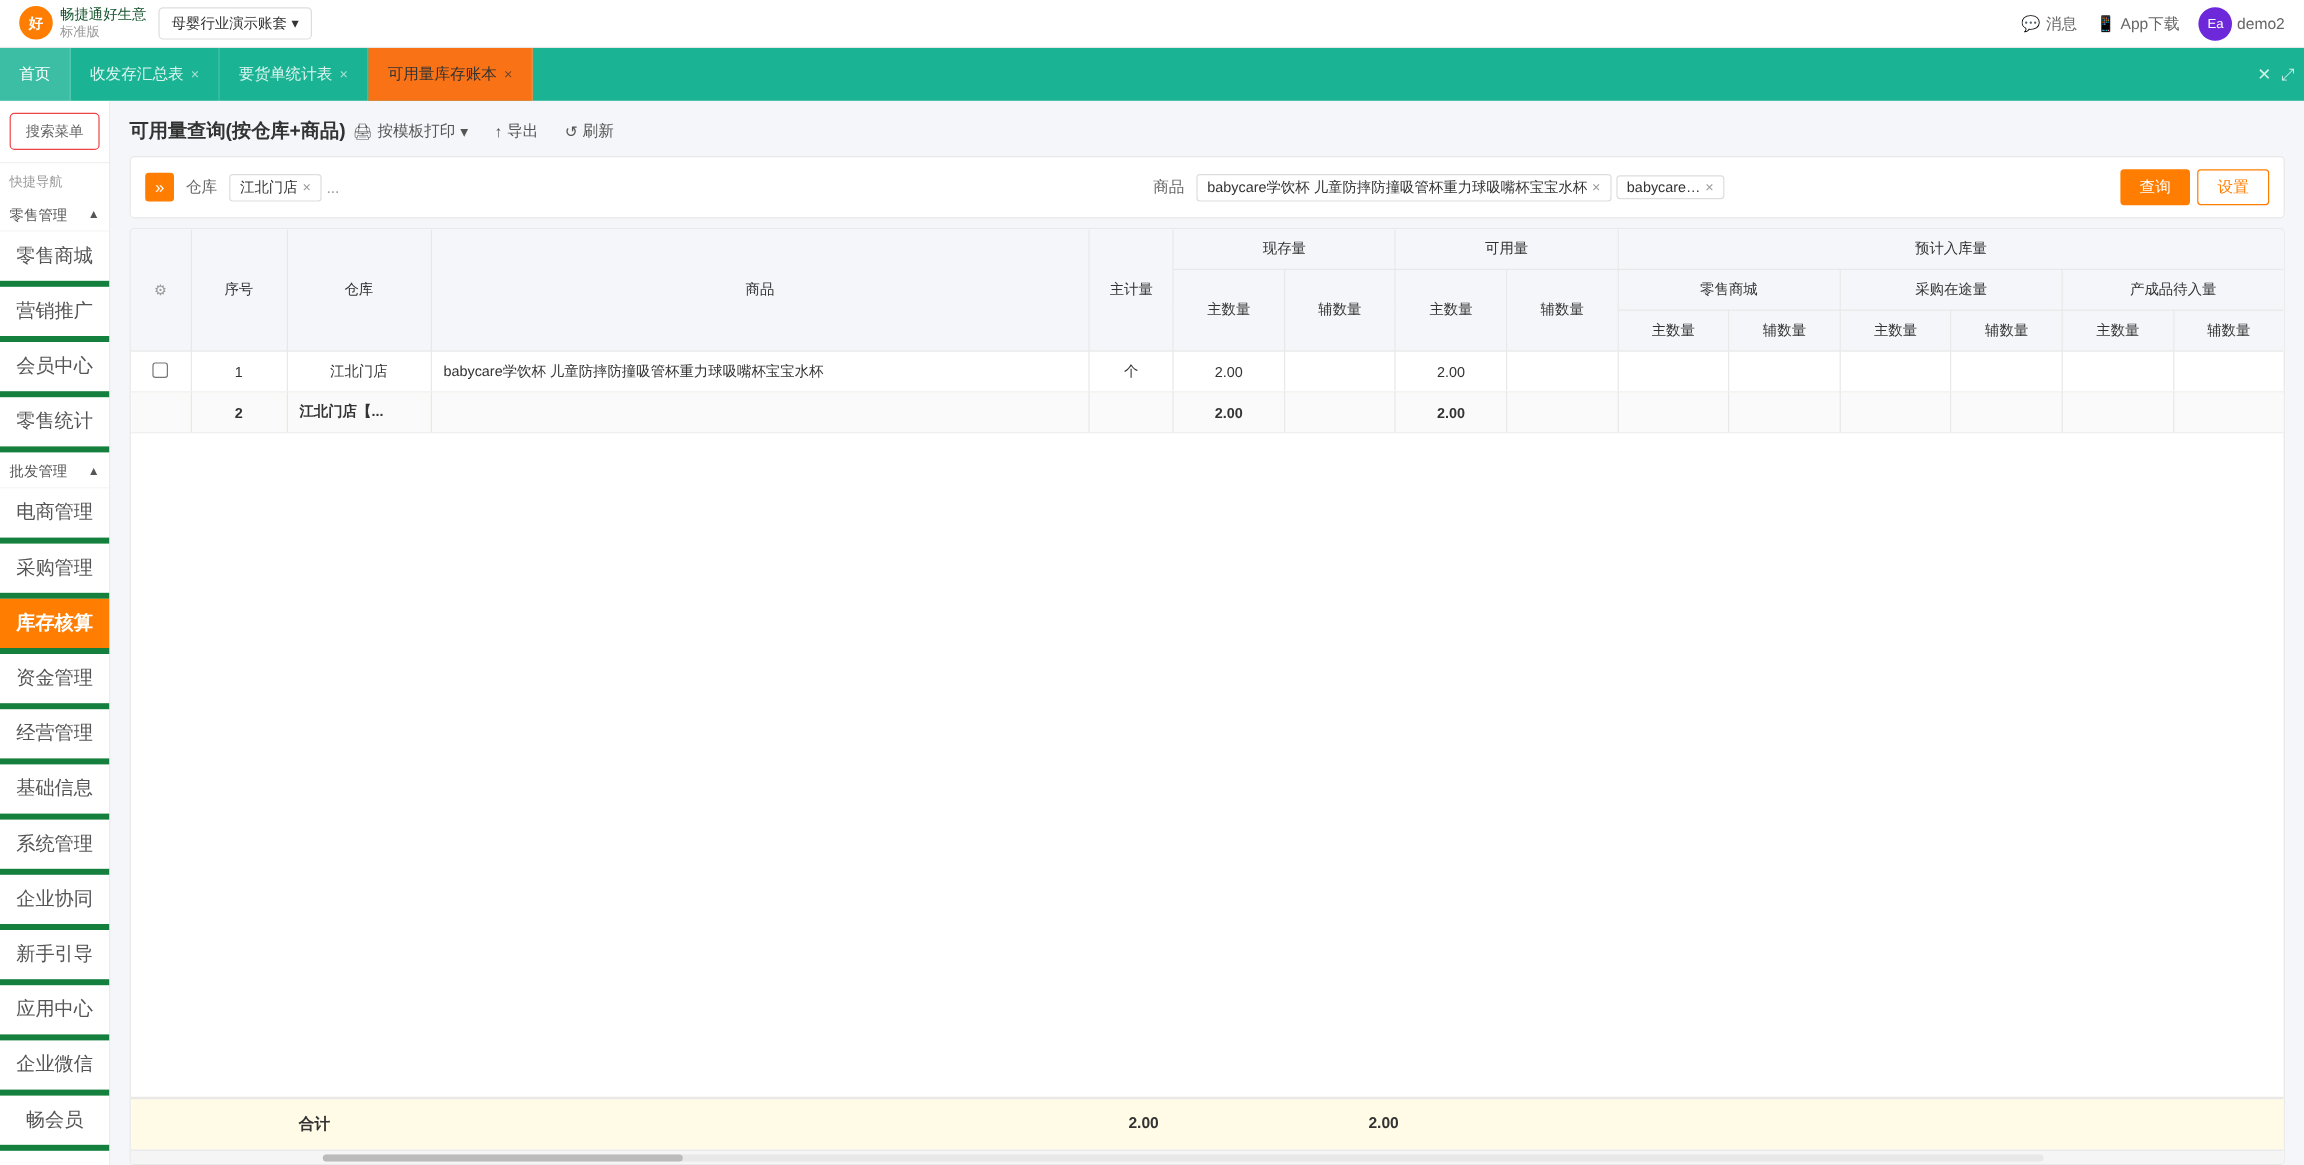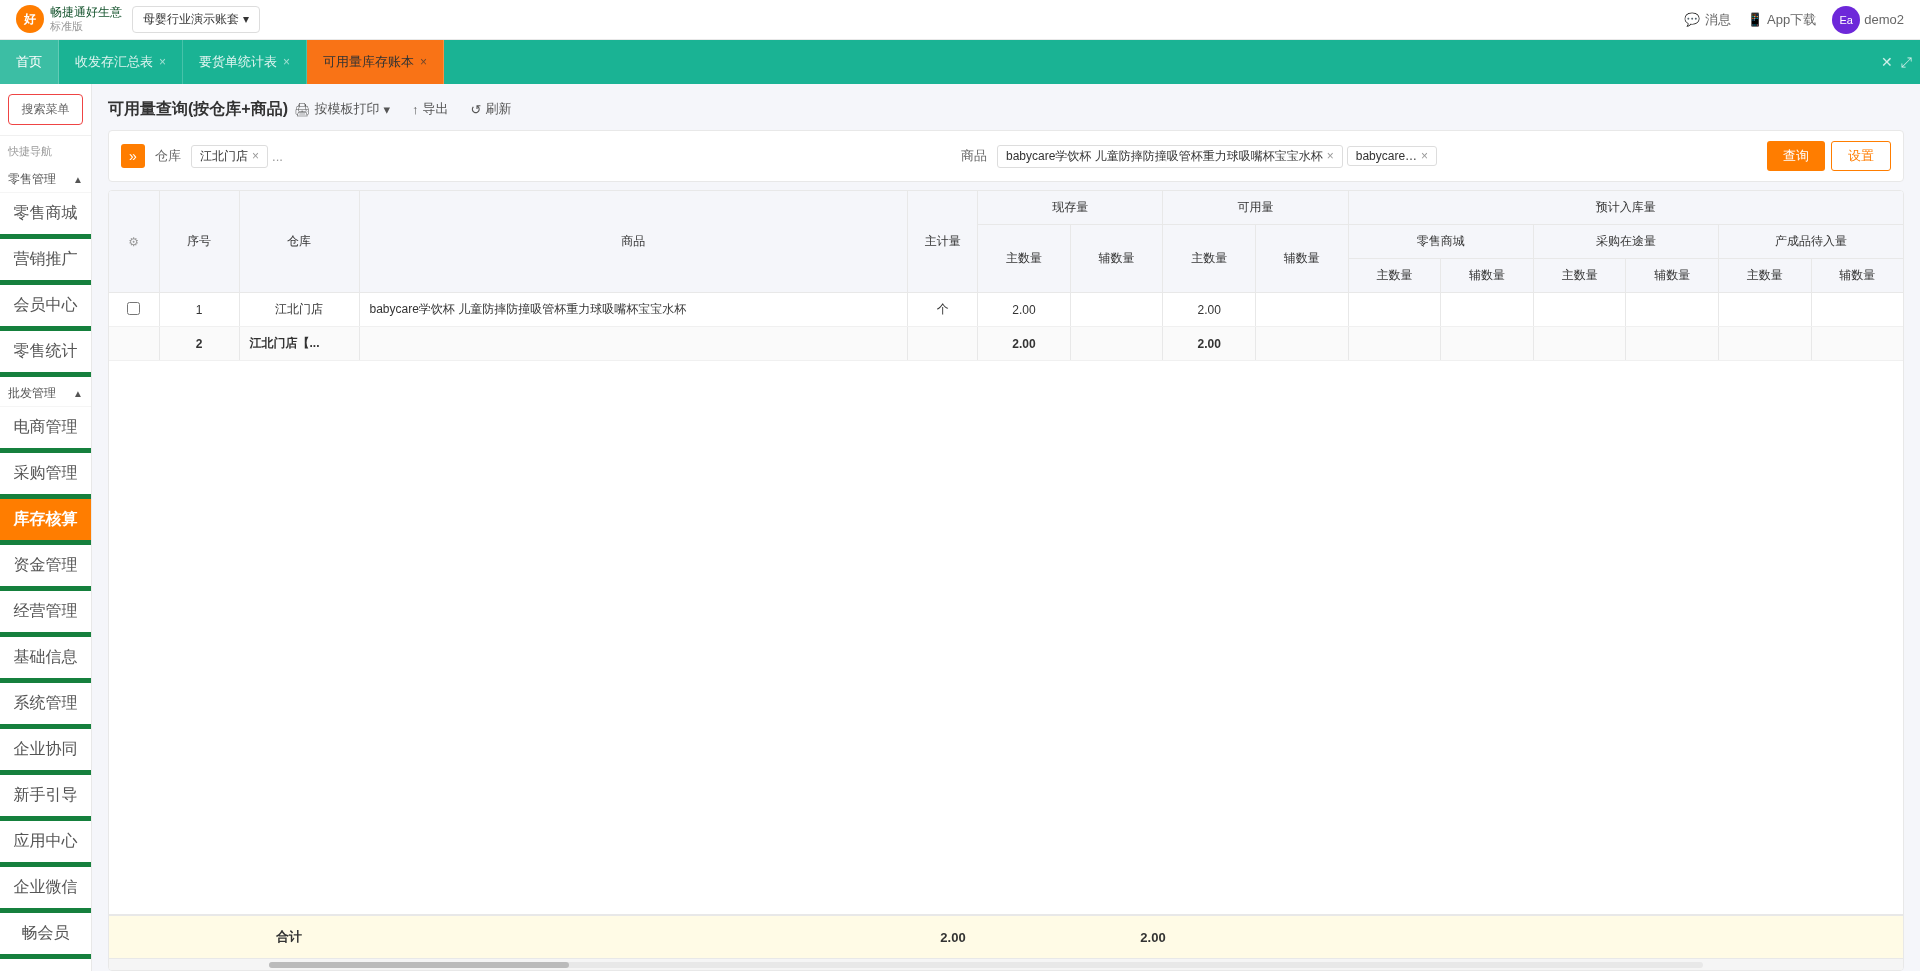--- a/index.html
+++ b/index.html
@@ -66,21 +66,21 @@
     .data-table { width: 100%; border-collapse: collapse; font-size: 12px; }
     .data-table thead tr th { background: #f5f6fa; border-bottom: 1px solid #e8e8e8; border-right: 1px solid #e8e8e8; padding: 8px 10px; text-align: center; color: #333; font-weight: normal; white-space: nowrap; }
     .data-table thead tr th:last-child { border-right: none; }
     .data-table tbody tr td { border-bottom: 1px solid #f0f0f0; border-right: 1px solid #e8e8e8; padding: 8px 10px; text-align: center; color: #333; }
     .data-table tbody tr td:last-child { border-right: none; }
     .data-table tbody tr.subtotal { background: #fffbe6; font-weight: bold; }
     .settings-icon { color: #999; cursor: pointer; }
 
     
     .table-footer { background: #fffbe6; border-top: 2px solid #e8e8e8; padding: 8px 0; flex-shrink: 0; }
-    .footer-row { display: flex; align-items: center; margin-left: 27px; }
+    .footer-row { display: flex; align-items: flex-start; }
     .footer-cell { text-align: center; font-weight: bold; font-size: 13px; color: #333; padding: 4px 10px; }
 
     
     .scrollbar-area { height: 12px; background: #f5f5f5; border-top: 1px solid #e8e8e8; display: flex; align-items: center; padding: 0 200px 0 160px; flex-shrink: 0; }
     .scrollbar-track { width: 100%; height: 6px; background: #e8e8e8; border-radius: 3px; position: relative; }
     .scrollbar-thumb { width: 300px; height: 6px; background: #bbb; border-radius: 3px; position: absolute; left: 0; }
 
     
     .table-scroll { flex: 1; overflow-y: auto; overflow-x: auto; }
 

